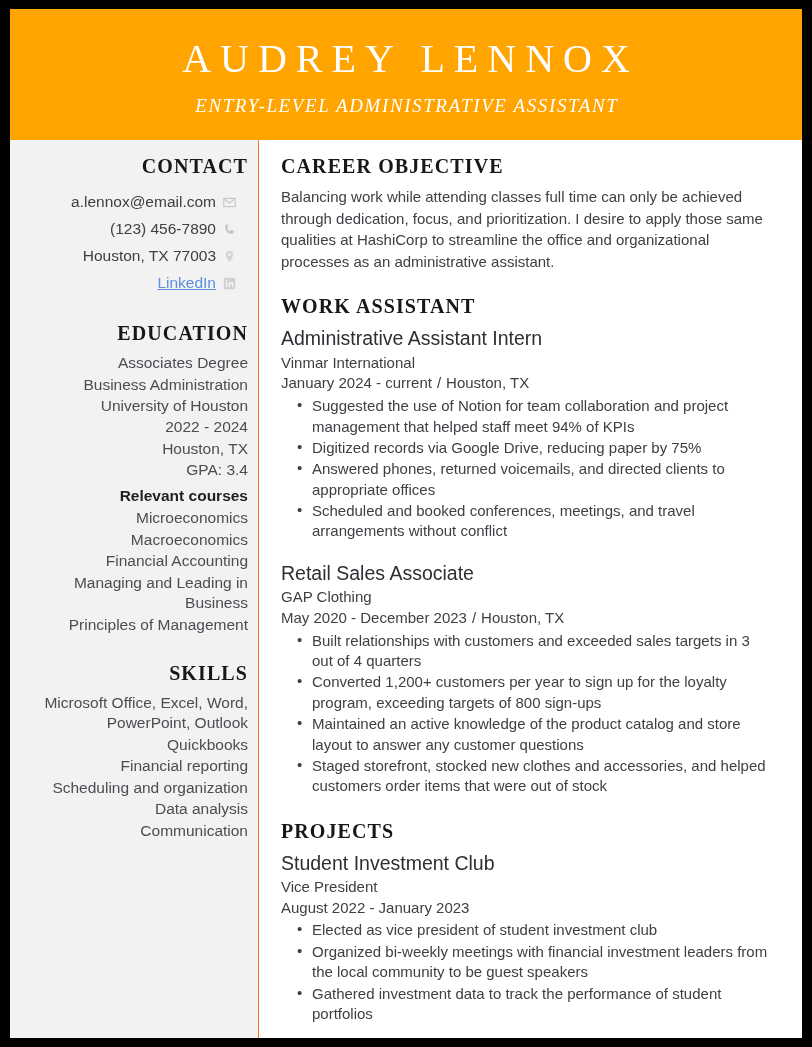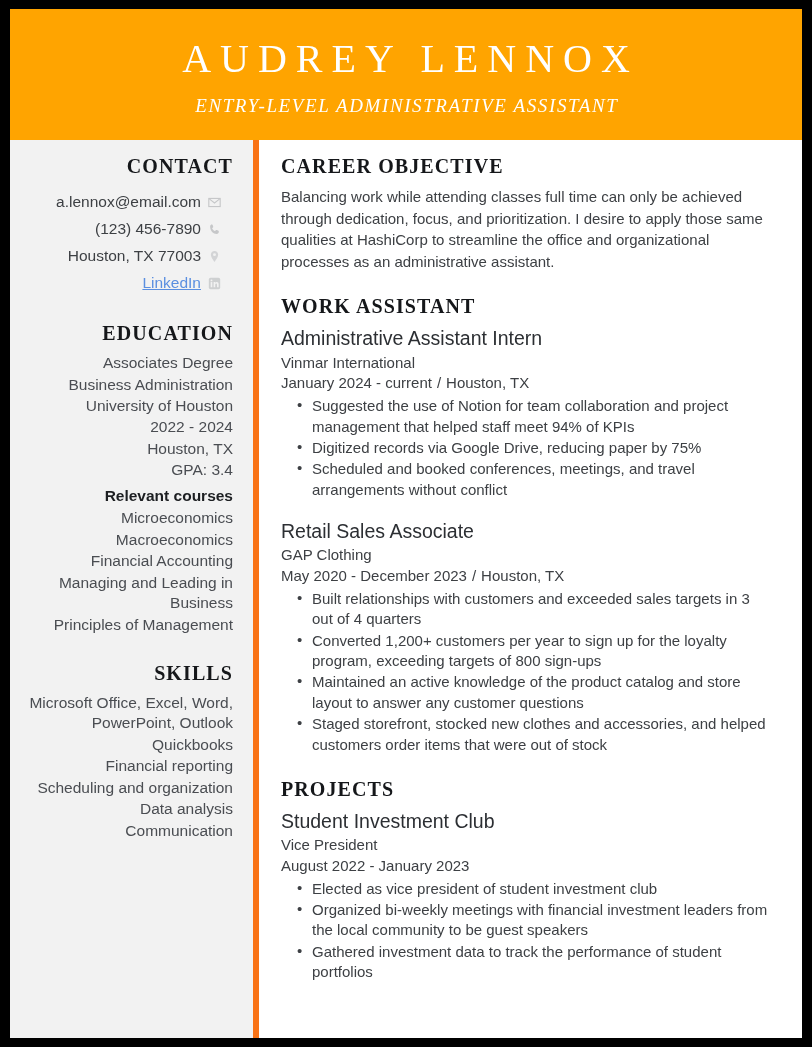--- a/index.html
+++ b/index.html
@@ -59,23 +59,23 @@
   
   .body-wrap {
     display: flex;
     align-items: stretch;
     height: 898px;
   }
   .sidebar {
     width: 249px;
     flex: 0 0 249px;
     background: #f2f2f2;
-    border-right: 6px solid #f97316;
+    border-right: 1px solid #f97316;
     box-sizing: border-box;
-    padding: 14px 20px 0 10px;
+    padding: 14px 10px 0 10px;
     text-align: right;
   }
   .main {
     flex: 1 1 auto;
     background: #ffffff;
     box-sizing: border-box;
     padding: 14px 28px 16px 22px;
   }
 
   
@@ -280,20 +280,21 @@
 
         <div class="entry">
           <div class="entry-title">Administrative Assistant Intern</div>
           <div class="entry-org">Vinmar International</div>
           <div class="entry-meta">
             <span>January 2024 - current</span><span class="sep">/</span><span>Houston, TX</span>
           </div>
           <ul class="bullets">
             <li>Suggested the use of Notion for team collaboration and project management that helped staff meet 94% of KPIs</li>
             <li>Digitized records via Google Drive, reducing paper by 75%</li>
+            <li>Answered phones, returned voicemails, and directed clients to appropriate offices</li>
             <li>Scheduled and booked conferences, meetings, and travel arrangements without conflict</li>
           </ul>
         </div>
 
         <div class="entry">
           <div class="entry-title">Retail Sales Associate</div>
           <div class="entry-org">GAP Clothing</div>
           <div class="entry-meta">
             <span>May 2020 - December 2023</span><span class="sep">/</span><span>Houston, TX</span>
           </div>

